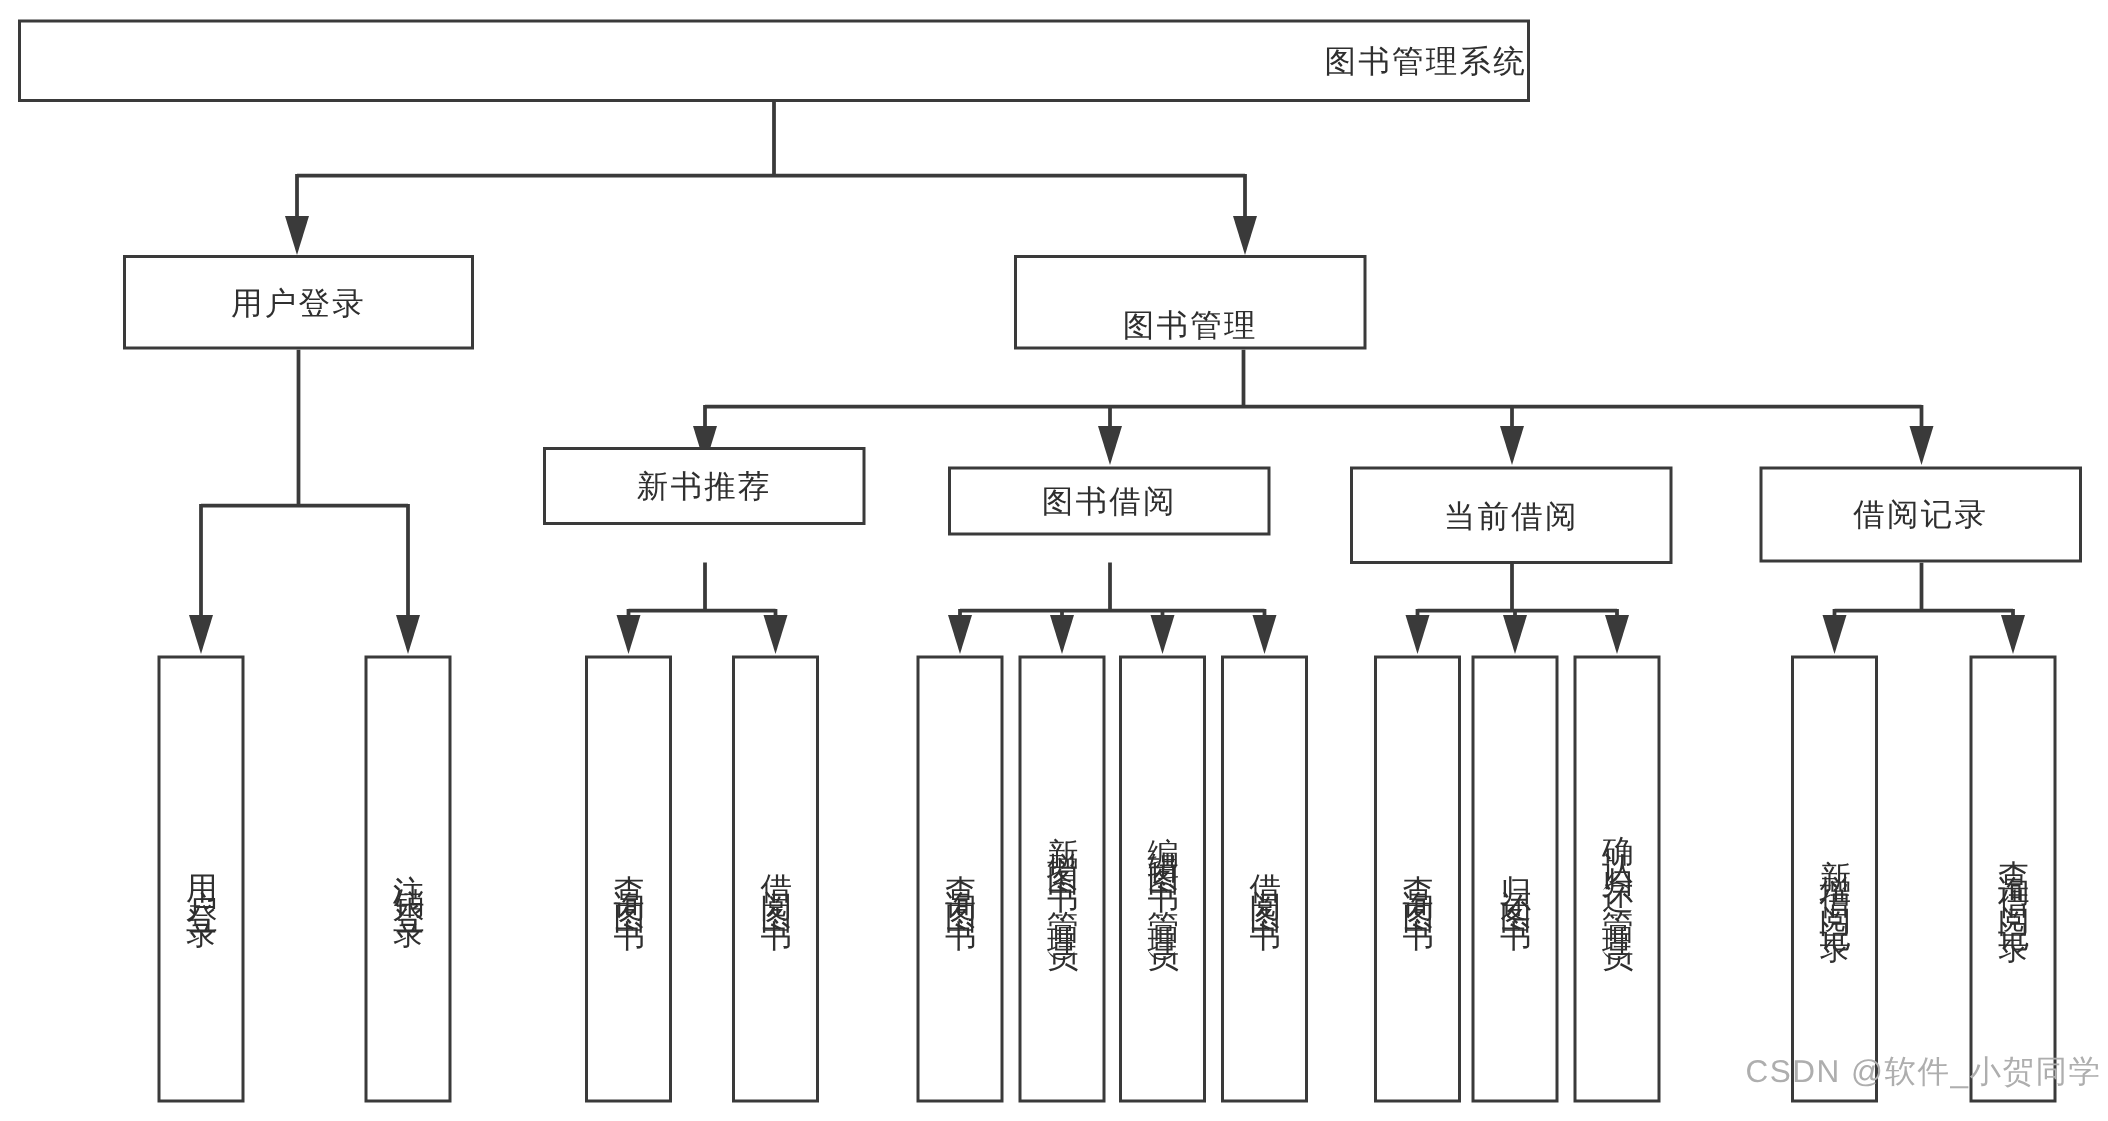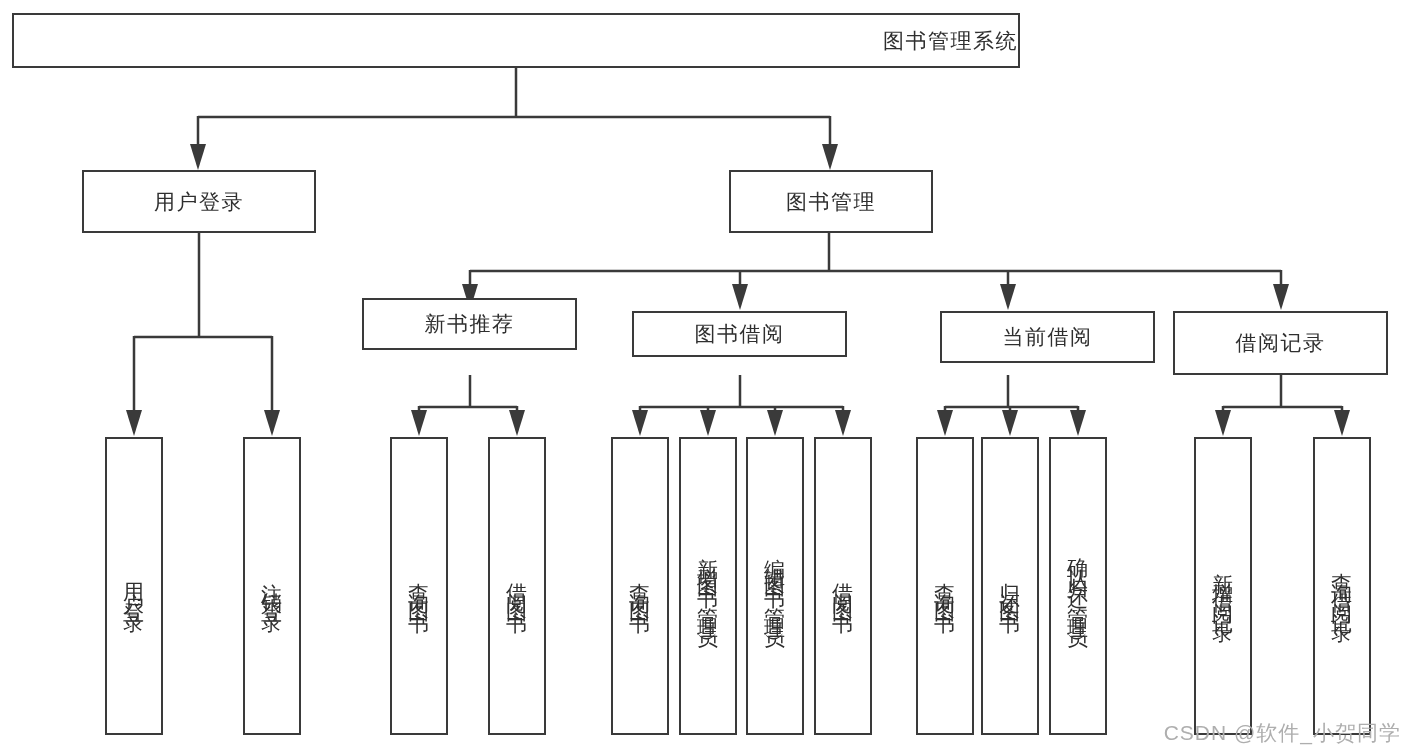--- a/index.html
+++ b/index.html
@@ -53,21 +53,21 @@
   }
   .vtext {
     writing-mode: vertical-rl;
     text-orientation: mixed;
     letter-spacing: 10px;
     line-height: 1;
   }
   .watermark {
     position: absolute;
     right: 4px;
-    bottom: 0;
+    bottom: 19px;
     font-size: 21px;
     color: #aeaeae;
     letter-spacing: 1px;
     z-index: 3;
     white-space: nowrap;
     margin-left: 37px;
   }
 </style>
 </head>
 <body>
@@ -114,31 +114,31 @@
     </g>
   </svg>
 
   <div class="node" style="left:12px; top:13px; width:1008px; height:55px;justify-content:flex-end;">
     <span>图书管理系统</span>
   </div>
 
   <div class="node" style="left:82px; top:170px; width:234px; height:63px;">
     <span>用户登录</span>
   </div>
-  <div class="node" style="left:729px; top:170px; width:204px; height:63px;">
+  <div class="node" style="left:676px; top:170px; width:235px; height:63px;align-items:flex-end;">
     <span>图书管理</span>
   </div>
 
   <div class="node" style="left:362px; top:298px; width:215px; height:52px;">
     <span>新书推荐</span>
   </div>
   <div class="node" style="left:632px; top:311px; width:215px; height:46px;">
     <span>图书借阅</span>
   </div>
-  <div class="node" style="left:900px; top:311px; width:215px; height:52px;margin-left:40px;">
+  <div class="node" style="left:900px; top:311px; width:215px; height:65px;">
     <span>当前借阅</span>
   </div>
   <div class="node" style="left:1173px; top:311px; width:215px; height:64px;">
     <span>借阅记录</span>
   </div>
 
   <div class="leaf" style="left:105px;">
     <span class="vtext">用户登录</span>
   </div>
   <div class="leaf" style="left:243px;">

